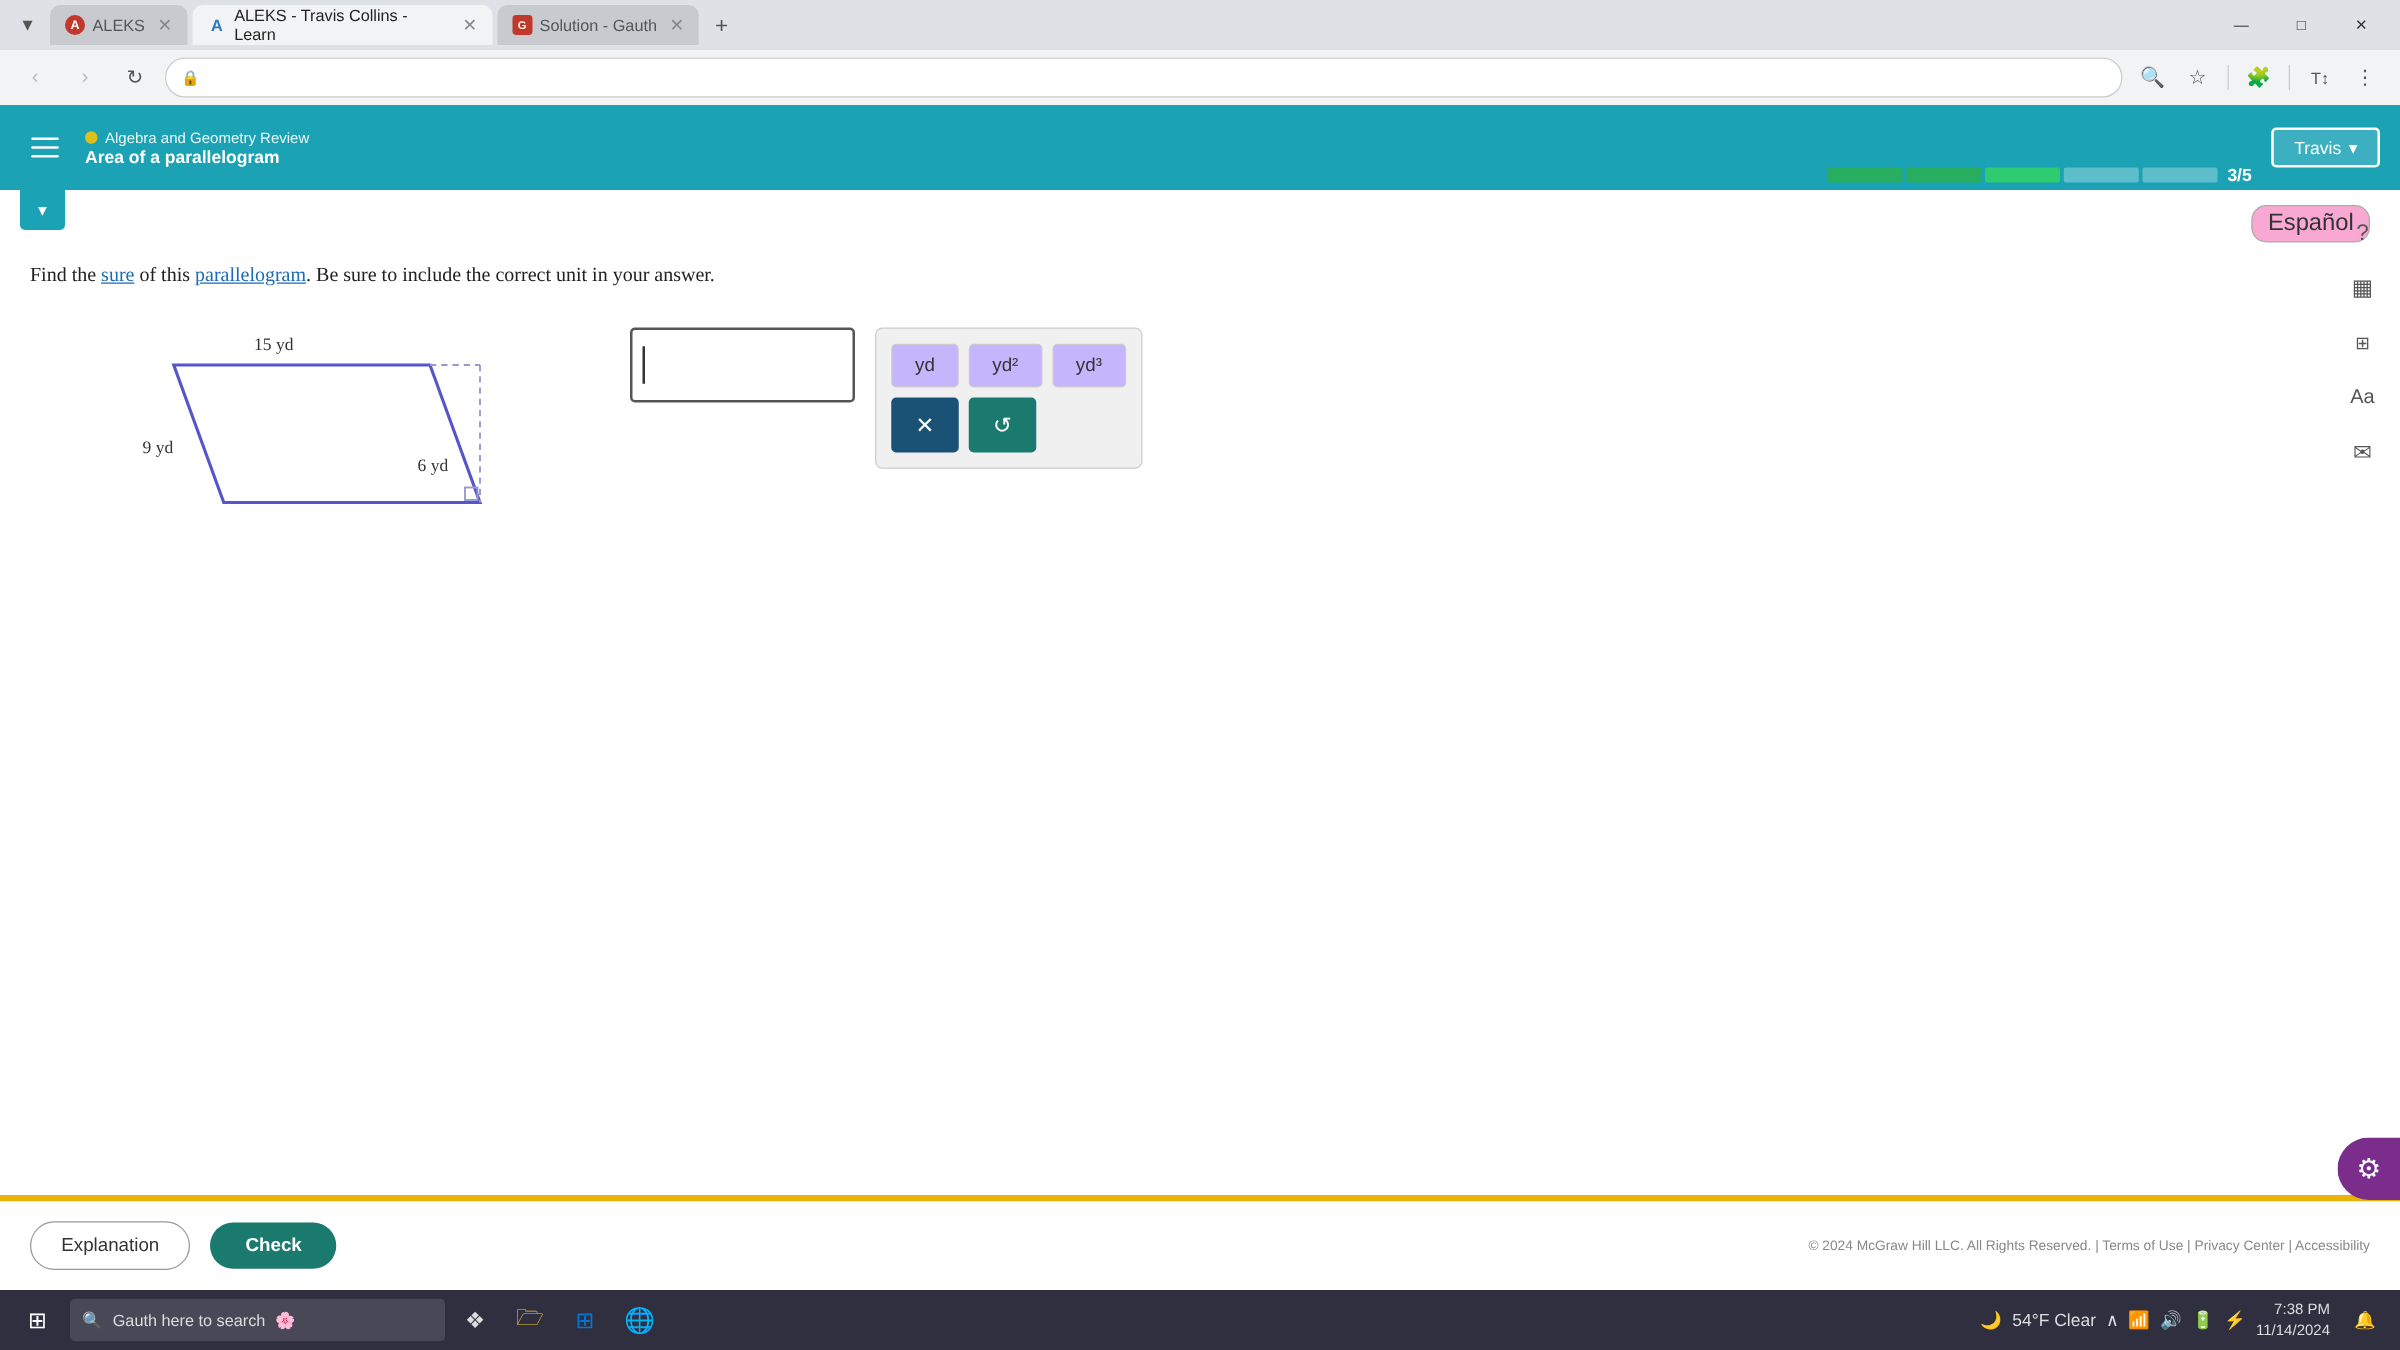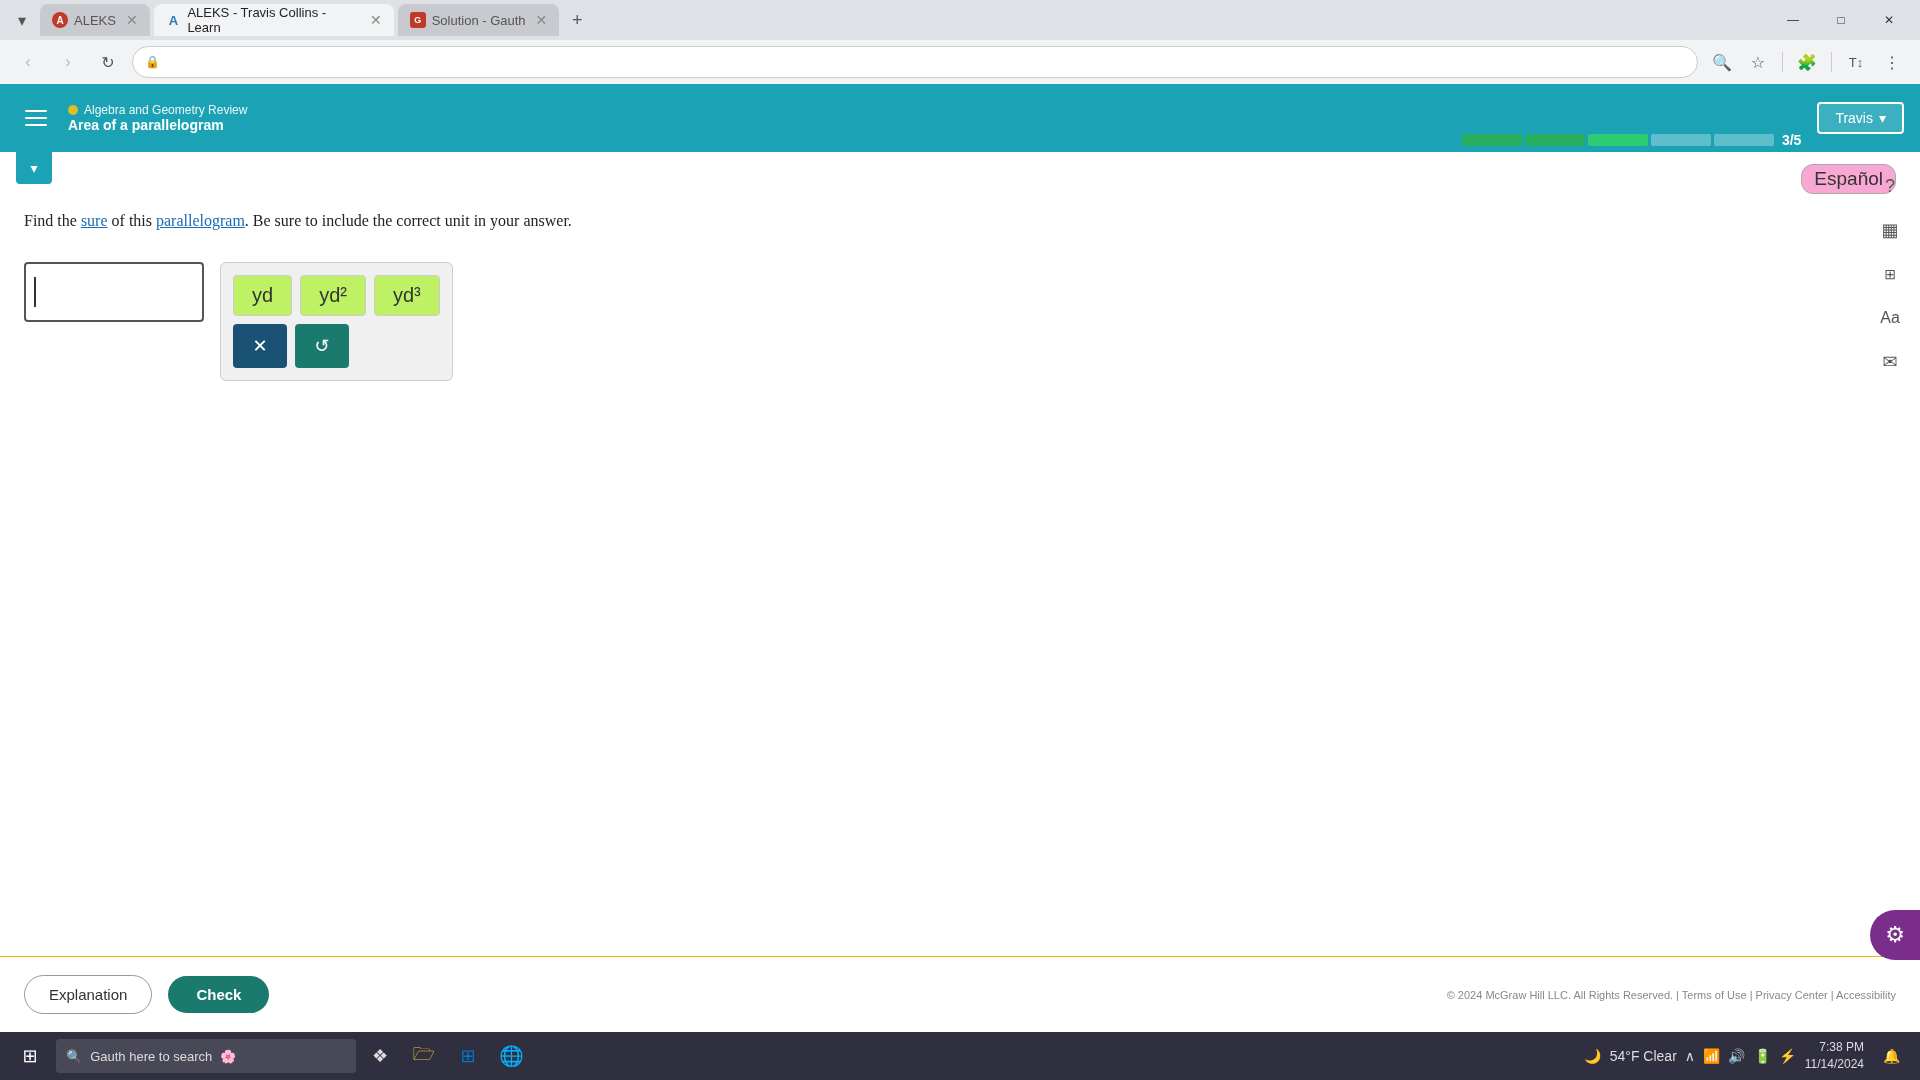--- a/index.html
+++ b/index.html
@@ -137,24 +137,24 @@
       background: #f0f0f0;
       border: 1px solid #ccc;
       border-radius: 6px;
       padding: 12px;
       display: flex; flex-direction: column; gap: 8px;
     }
     .unit-row { display: flex; gap: 8px; }
     .unit-btn {
       padding: 8px 18px;
       border-radius: 4px;
-      font-size: 20px;
+      font-size: 15px;
       cursor: pointer;
       border: 1px solid #ccc;
-      background: #bef264;
+      background: #c4b5fd;
       color: #333;
       font-weight: 500;
     }
     .action-row { display: flex; gap: 8px; }
     .action-btn {
       width: 54px; height: 44px;
       border-radius: 4px;
       display: flex; align-items: center; justify-content: center;
       cursor: pointer; border: none;
       font-size: 18px;
@@ -173,21 +173,21 @@
       display: flex; align-items: center; justify-content: center;
       cursor: pointer; color: #555; font-size: 18px;
       border-radius: 4px;
     }
 
     
     .bottom-bar {
       position: absolute; bottom: 0; left: 0; right: 0;
       height: 76px;
       background: #fff;
-      border-top: 1px solid #eab308;
+      border-top: 5px solid #eab308;
       display: flex; align-items: center;
       padding: 0 24px; gap: 16px;
     }
     .explanation-btn {
       padding: 10px 24px;
       border: 1px solid #999;
       border-radius: 20px;
       background: #fff;
       font-size: 15px;
       cursor: pointer;
@@ -356,20 +356,36 @@
     <div class="espanol-btn">Español</div>
 
     <div class="question-area">
 
       <div class="question-text">
         Find the <a>sure</a> of this <a>parallelogram</a>. Be sure to include the correct unit in your answer.
       </div>
 
       <div class="content-row">
 
+        <div class="shape-area">
+          <svg width="420" height="180">
+
+            <text x="195" y="18" font-size="14" fill="#333" font-family="Times New Roman" text-anchor="middle">15 yd</text>
+            <text x="90" y="100" font-size="14" fill="#333" font-family="Times New Roman">9 yd</text>
+            <text x="310" y="115" font-size="14" fill="#333" font-family="Times New Roman">6 yd</text>
+
+            <polygon points="115,30 320,30 360,140 155,140" fill="none" stroke="#5555cc" stroke-width="2.5"></polygon>
+
+            <line x1="360" y1="30" x2="360" y2="140" stroke="#9999cc" stroke-width="1.5" stroke-dasharray="5,4"></line>
+
+            <rect x="348" y="128" width="10" height="10" fill="none" stroke="#9999cc" stroke-width="1.5"></rect>
+
+            <line x1="320" y1="30" x2="360" y2="30" stroke="#9999cc" stroke-width="1.5" stroke-dasharray="5,4"></line>
+          </svg>
+        </div>
 
         <div class="answer-area">
           <div class="answer-input">
             <div class="cursor-bar"></div>
           </div>
           <div class="unit-buttons">
             <div class="unit-row">
               <button class="unit-btn">yd</button>
               <button class="unit-btn">yd²</button>
               <button class="unit-btn">yd³</button>

